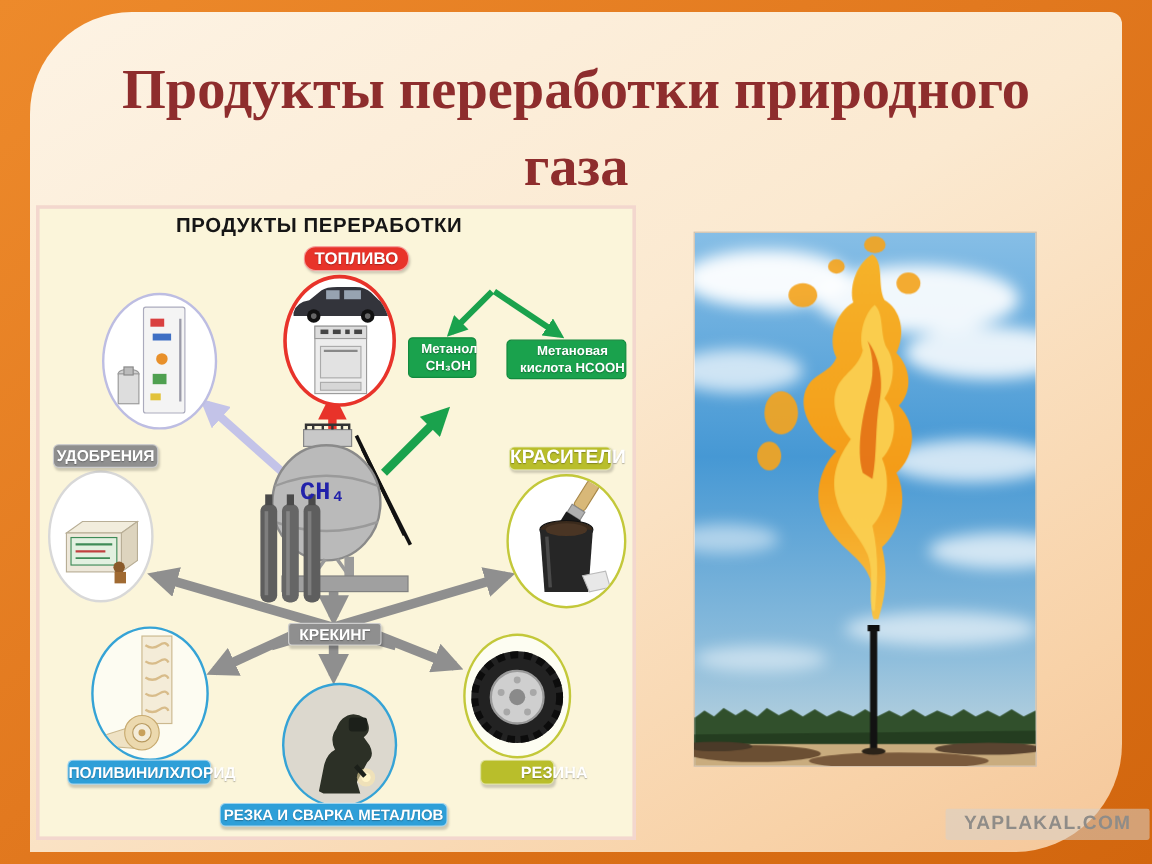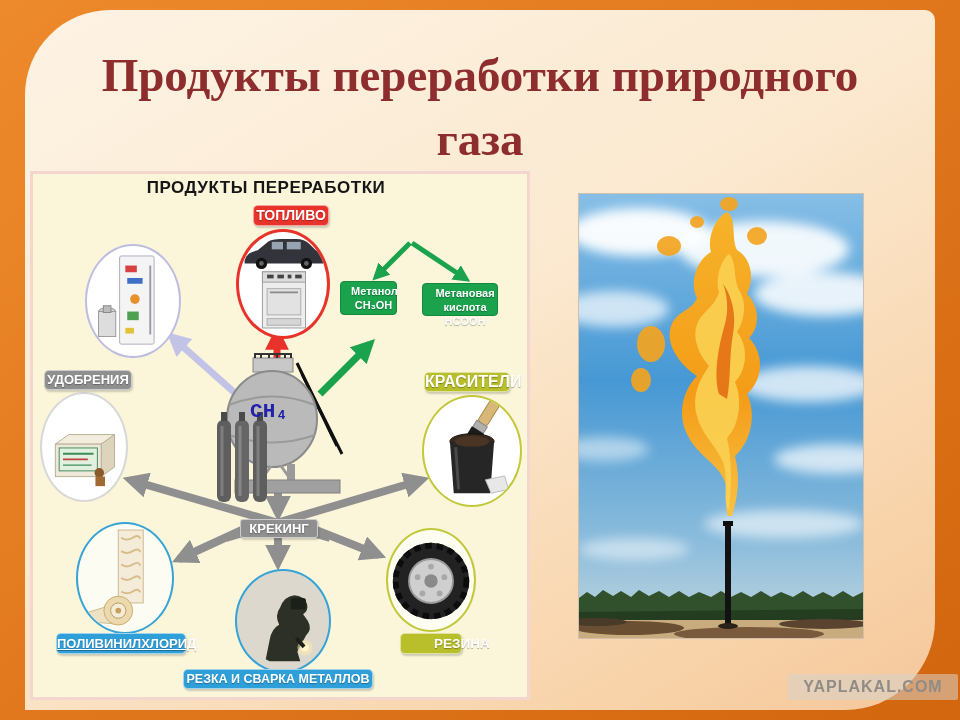--- a/index.html
+++ b/index.html
@@ -205,33 +205,33 @@
       <rect x="16" y="62" width="6" height="9" fill="#4A4A4A"></rect>
       <rect x="34" y="62" width="6" height="9" fill="#4A4A4A"></rect>
       <rect x="52" y="62" width="6" height="9" fill="#4A4A4A"></rect>
       <line x1="17" y1="76" x2="17" y2="146" stroke="#7E7E7E" stroke-width="3"></line>
       <line x1="35" y1="76" x2="35" y2="146" stroke="#868686" stroke-width="3"></line>
       <line x1="53" y1="76" x2="53" y2="146" stroke="#7E7E7E" stroke-width="3"></line>
     </g>
   </svg>
   <div id="ch4">CH₄</div>
 
-  <div class="nlabel" style="left:253px;top:205px;width:76px;height:21px;line-height:19px;font-size:14px;background:#E8332A;">ТОПЛИВО</div>
+  <div class="nlabel" style="left:253px;top:205px;width:88px;height:21px;line-height:19px;font-size:14px;background:#E8332A;border-radius:10px;">ТОПЛИВО</div>
   <div class="greenbox" style="left:340px;top:281px;width:57px;height:34px;">
     <div>Метанол</div>
     <div>CH₃OH</div>
   </div>
-  <div class="greenbox" style="left:422px;top:283px;width:76px;height:33px;">
+  <div class="greenbox" style="left:422px;top:283px;width:100px;height:33px;">
     <div>Метановая</div>
     <div>кислота HCOOH</div>
   </div>
   <div class="nlabel" style="left:44px;top:370px;width:88px;height:20px;line-height:18px;font-size:13px;background:#8F8F8F;">УДОБРЕНИЯ</div>
   <div class="nlabel" style="left:424px;top:372px;width:86px;height:20px;line-height:18px;font-size:16px;background:#B9BE2B;">КРАСИТЕЛИ</div>
   <div class="nlabel" style="left:240px;top:519px;width:78px;height:19px;line-height:17px;font-size:13px;background:#8F8F8F;border-radius:3px;">КРЕКИНГ</div>
-  <div class="nlabel" style="left:56px;top:633px;width:130px;height:21px;line-height:19px;font-size:13px;background:#2E9FD8;text-decoration:underline;">ПОЛИВИНИЛХЛОРИД</div>
+  <div class="nlabel" style="left:56px;top:633px;width:120px;height:21px;line-height:19px;font-size:13px;background:#2E9FD8;">ПОЛИВИНИЛХЛОРИД</div>
   <div class="nlabel" style="left:183px;top:669px;width:190px;height:20px;line-height:18px;font-size:12.5px;background:#2E9FD8;">РЕЗКА И СВАРКА МЕТАЛЛОВ</div>
   <div class="nlabel" style="left:400px;top:633px;width:62px;height:21px;line-height:19px;font-size:13.5px;background:#B9BE2B;padding-left:33px;">РЕЗИНА</div>
 
   <svg id="photo" width="284" height="444" viewBox="0 0 284 444" preserveAspectRatio="none">
     <defs>
       <linearGradient id="sky" x1="0" y1="0" x2="0" y2="1">
         <stop offset="0" stop-color="#86BEE6"></stop>
         <stop offset="0.42" stop-color="#4698D4"></stop>
         <stop offset="0.8" stop-color="#8FBEDC"></stop>
         <stop offset="1" stop-color="#C6D8DE"></stop>

